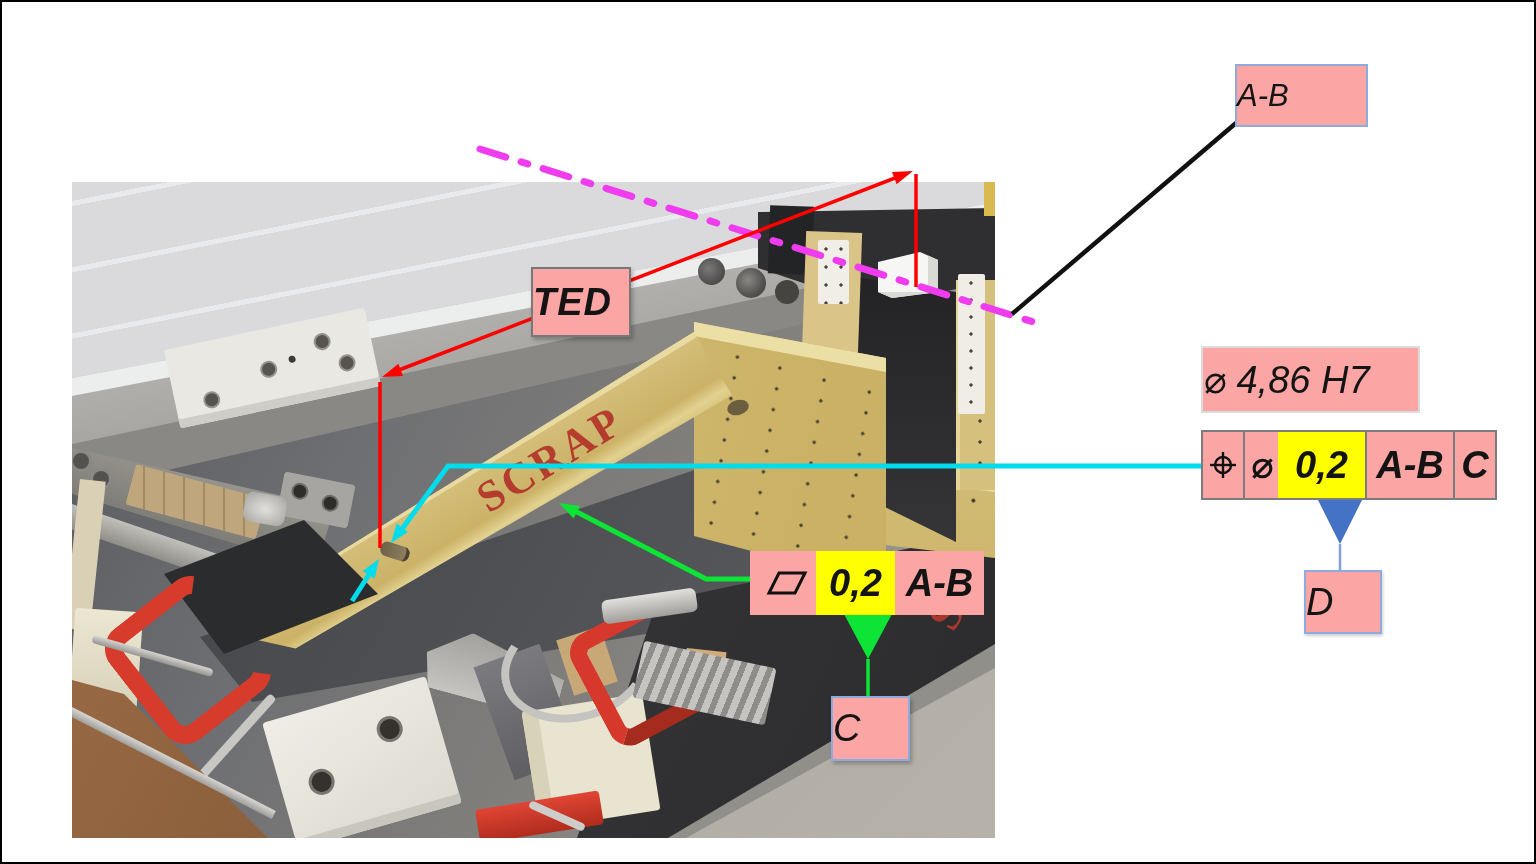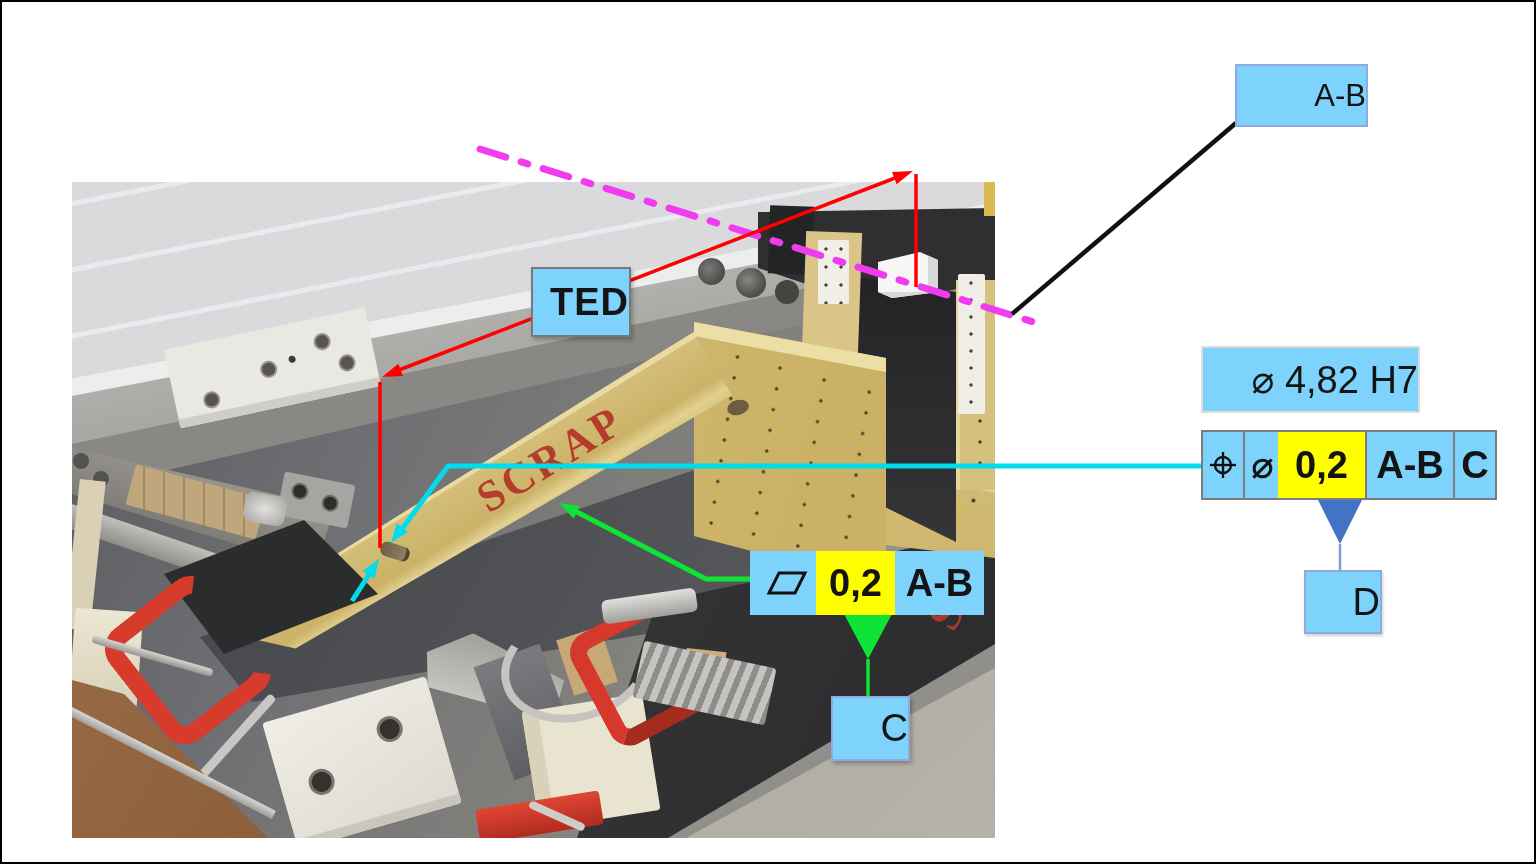--- a/index.html
+++ b/index.html
@@ -1,21 +1,21 @@
 <!DOCTYPE html>
 <html><head>
 <meta charset="utf-8">
 <style>
   html,body{margin:0;padding:0;background:#fff;}
   .frame{position:relative;width:1536px;height:864px;background:#fff;border:2px solid #000;
          box-sizing:border-box;overflow:hidden;font-family:"Liberation Sans","DejaVu Sans",sans-serif;}
   .s{position:absolute;}
   .photo{position:absolute;left:70px;top:180px;width:923px;height:656px;overflow:hidden;background:#77787b;}
-  .box{position:absolute;background:#7dd3fc;display:flex;align-items:center;justify-content:flex-end;
-       color:#141414;z-index:6;}
+  .box{position:absolute;background:#fca5a5;display:flex;align-items:center;justify-content:flex-start;
+       color:#141414;z-index:6;font-style:italic;}
   .overlay{position:absolute;left:0;top:0;width:1536px;height:864px;z-index:5;pointer-events:none;}
   .hl{background:#FFFF00;align-self:stretch;display:flex;align-items:center;justify-content:center;flex:1;}
   .cell{display:flex;align-items:center;justify-content:center;height:100%;box-sizing:border-box;}
   .dotcol{position:absolute;width:12px;
      background-image:radial-gradient(circle 2.6px at 6px 9px,#473f2f 55%,transparent 70%);
      background-size:12px 21px;}
 </style>
 </head>
 <body>
 
@@ -225,21 +225,21 @@
   <div class="box" style="left:529px;top:265px;width:96px;height:66px;border:2.5px solid #787878;
               box-shadow:2px 3px 4px rgba(0,0,0,.25);font-size:38px;font-weight:700;letter-spacing:1px;">
       <span>TED</span>
     </div>
 
   <div class="box" style="left:1233px;top:62px;width:129px;height:59px;border:2px solid #8FAADC;font-size:31px;">
       <span>A-B</span>
     </div>
 
   <div class="box" style="left:1199px;top:344px;width:215px;height:63px;border:2px solid #DCDCDC;font-size:38px;">
-      <span>⌀ 4,82 H7</span>
+      <span>⌀ 4,86 H7</span>
     </div>
 
   <div class="box" style="left:1199px;top:428px;height:66px;border:2.5px solid #7c7c7c;font-size:38px;font-weight:600;padding:0;">
     <div class="cell" style="width:40px;">
       <svg width="30" height="30" viewBox="0 0 30 30">
         <circle cx="15" cy="15" r="8" fill="none" stroke="#111" stroke-width="2.4"></circle>
         <line x1="15" y1="2" x2="15" y2="28" stroke="#111" stroke-width="2.4"></line>
         <line x1="2" y1="15" x2="28" y2="15" stroke="#111" stroke-width="2.4"></line>
       </svg>
     </div>

